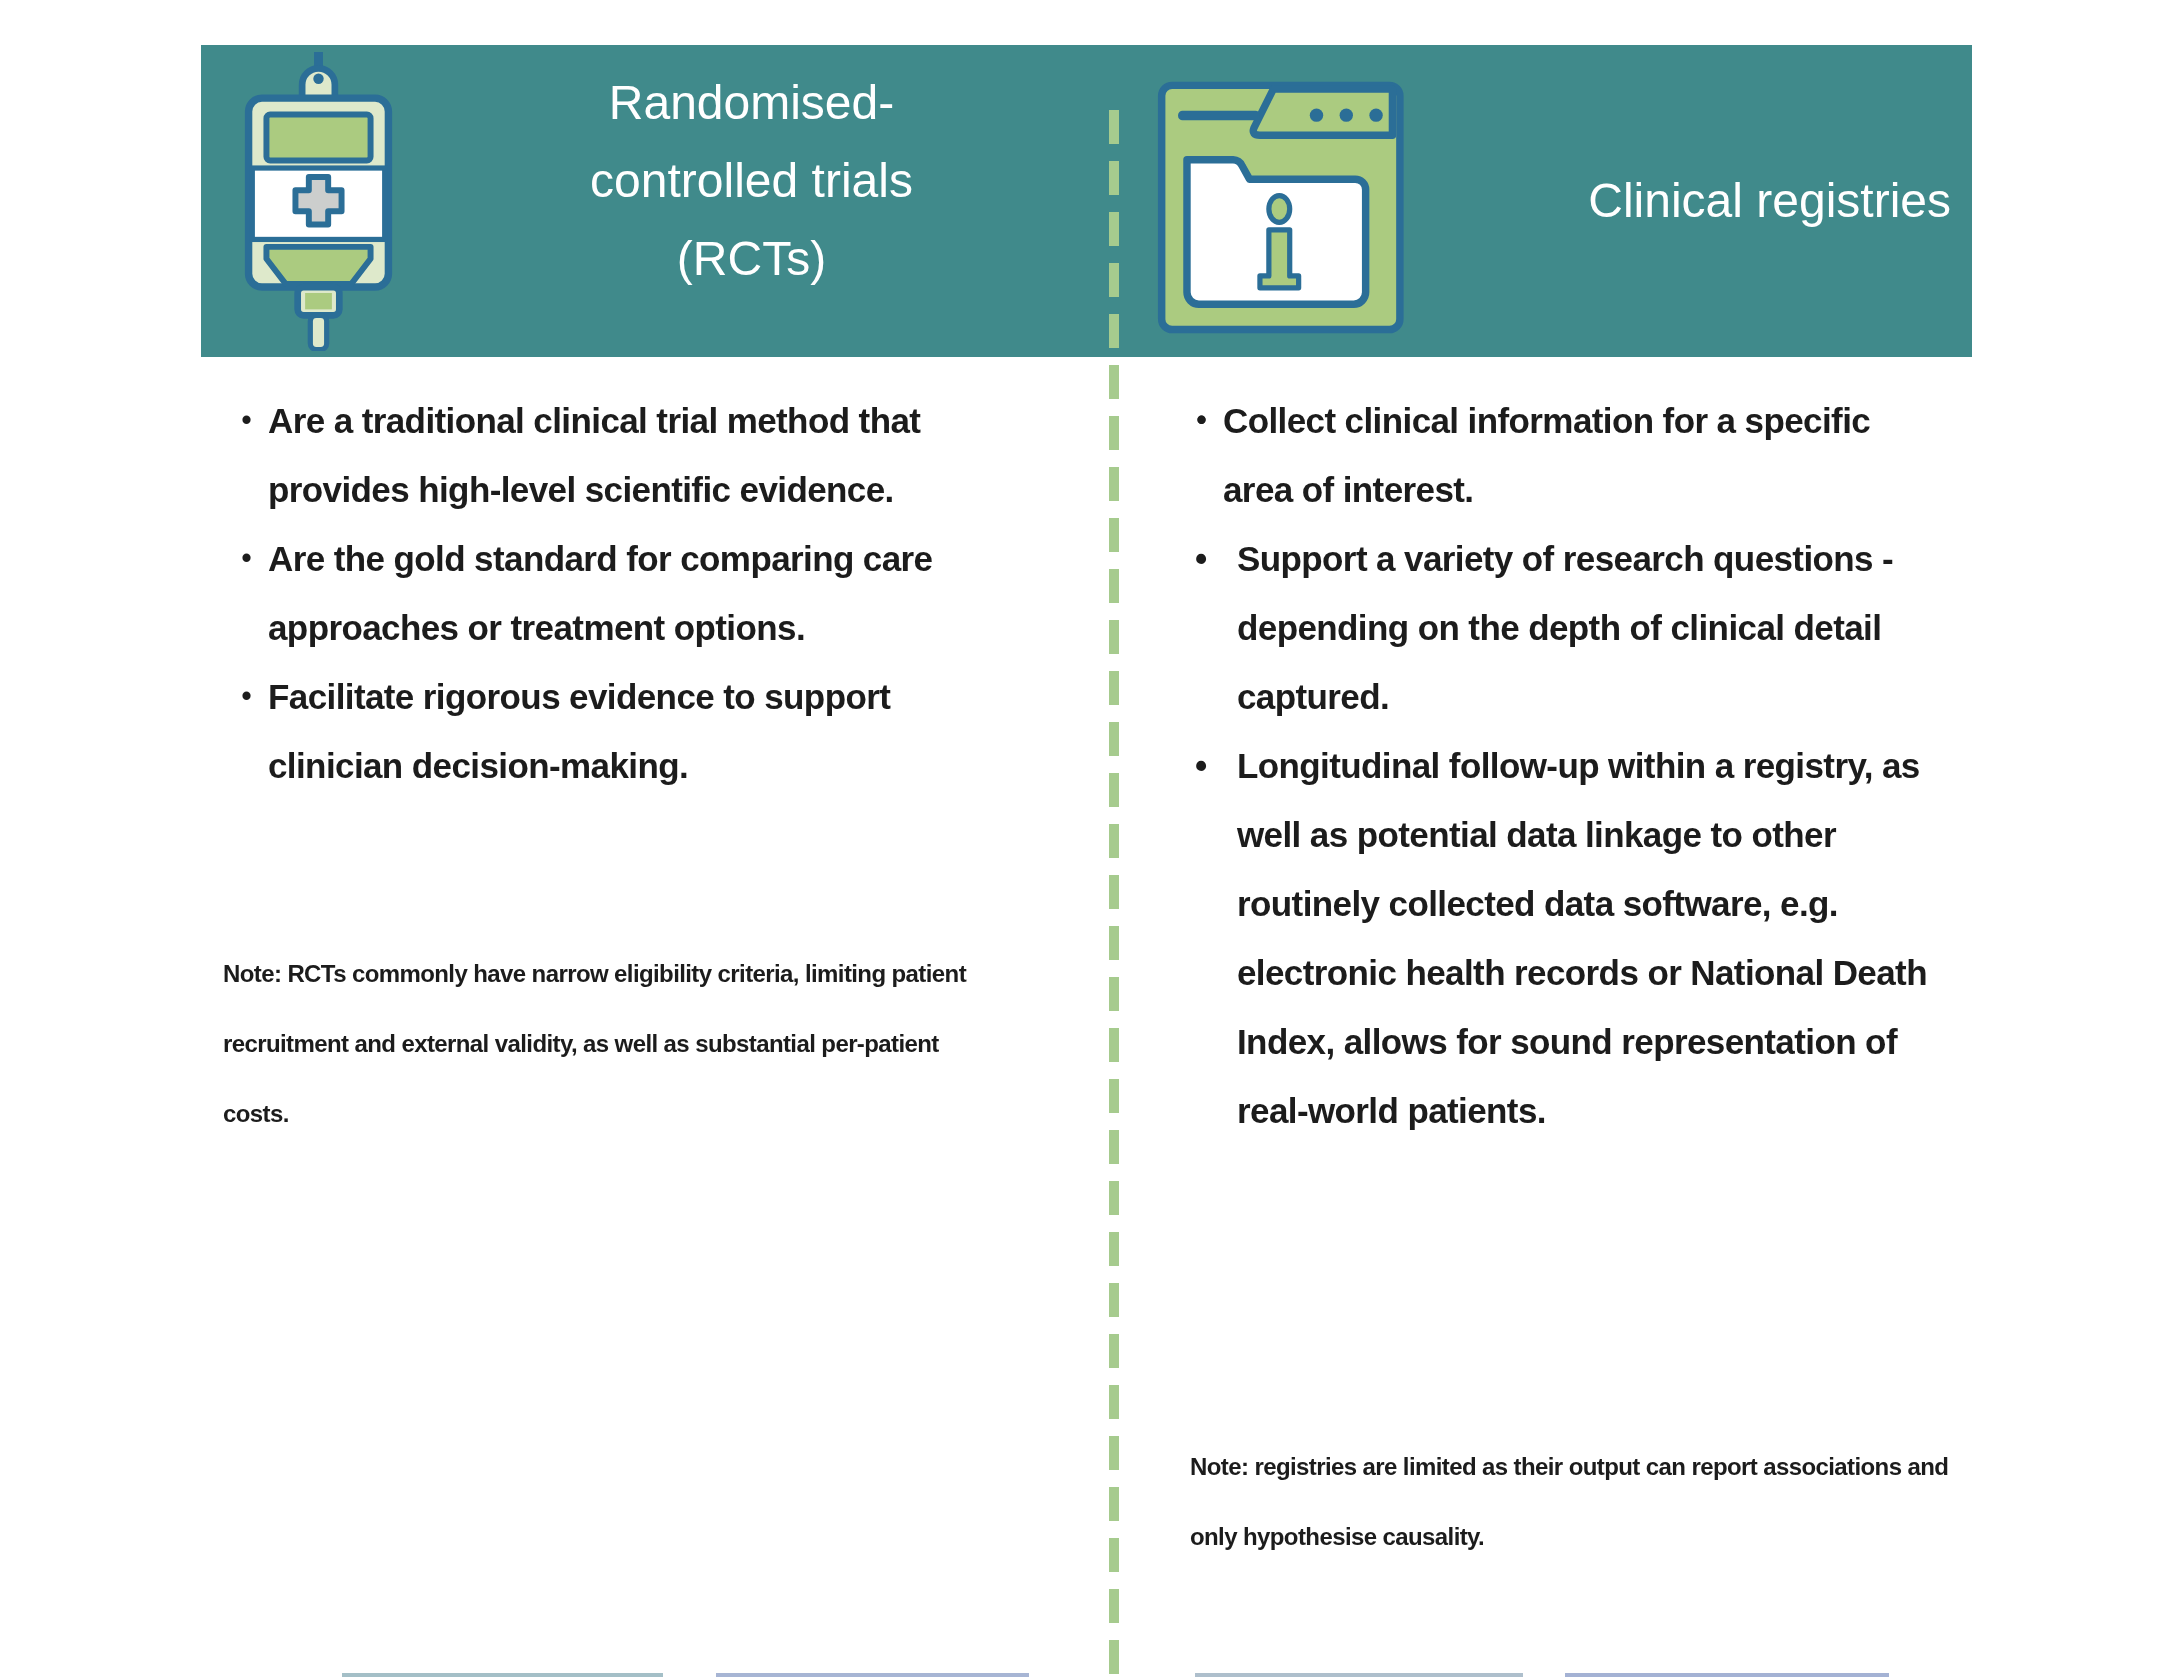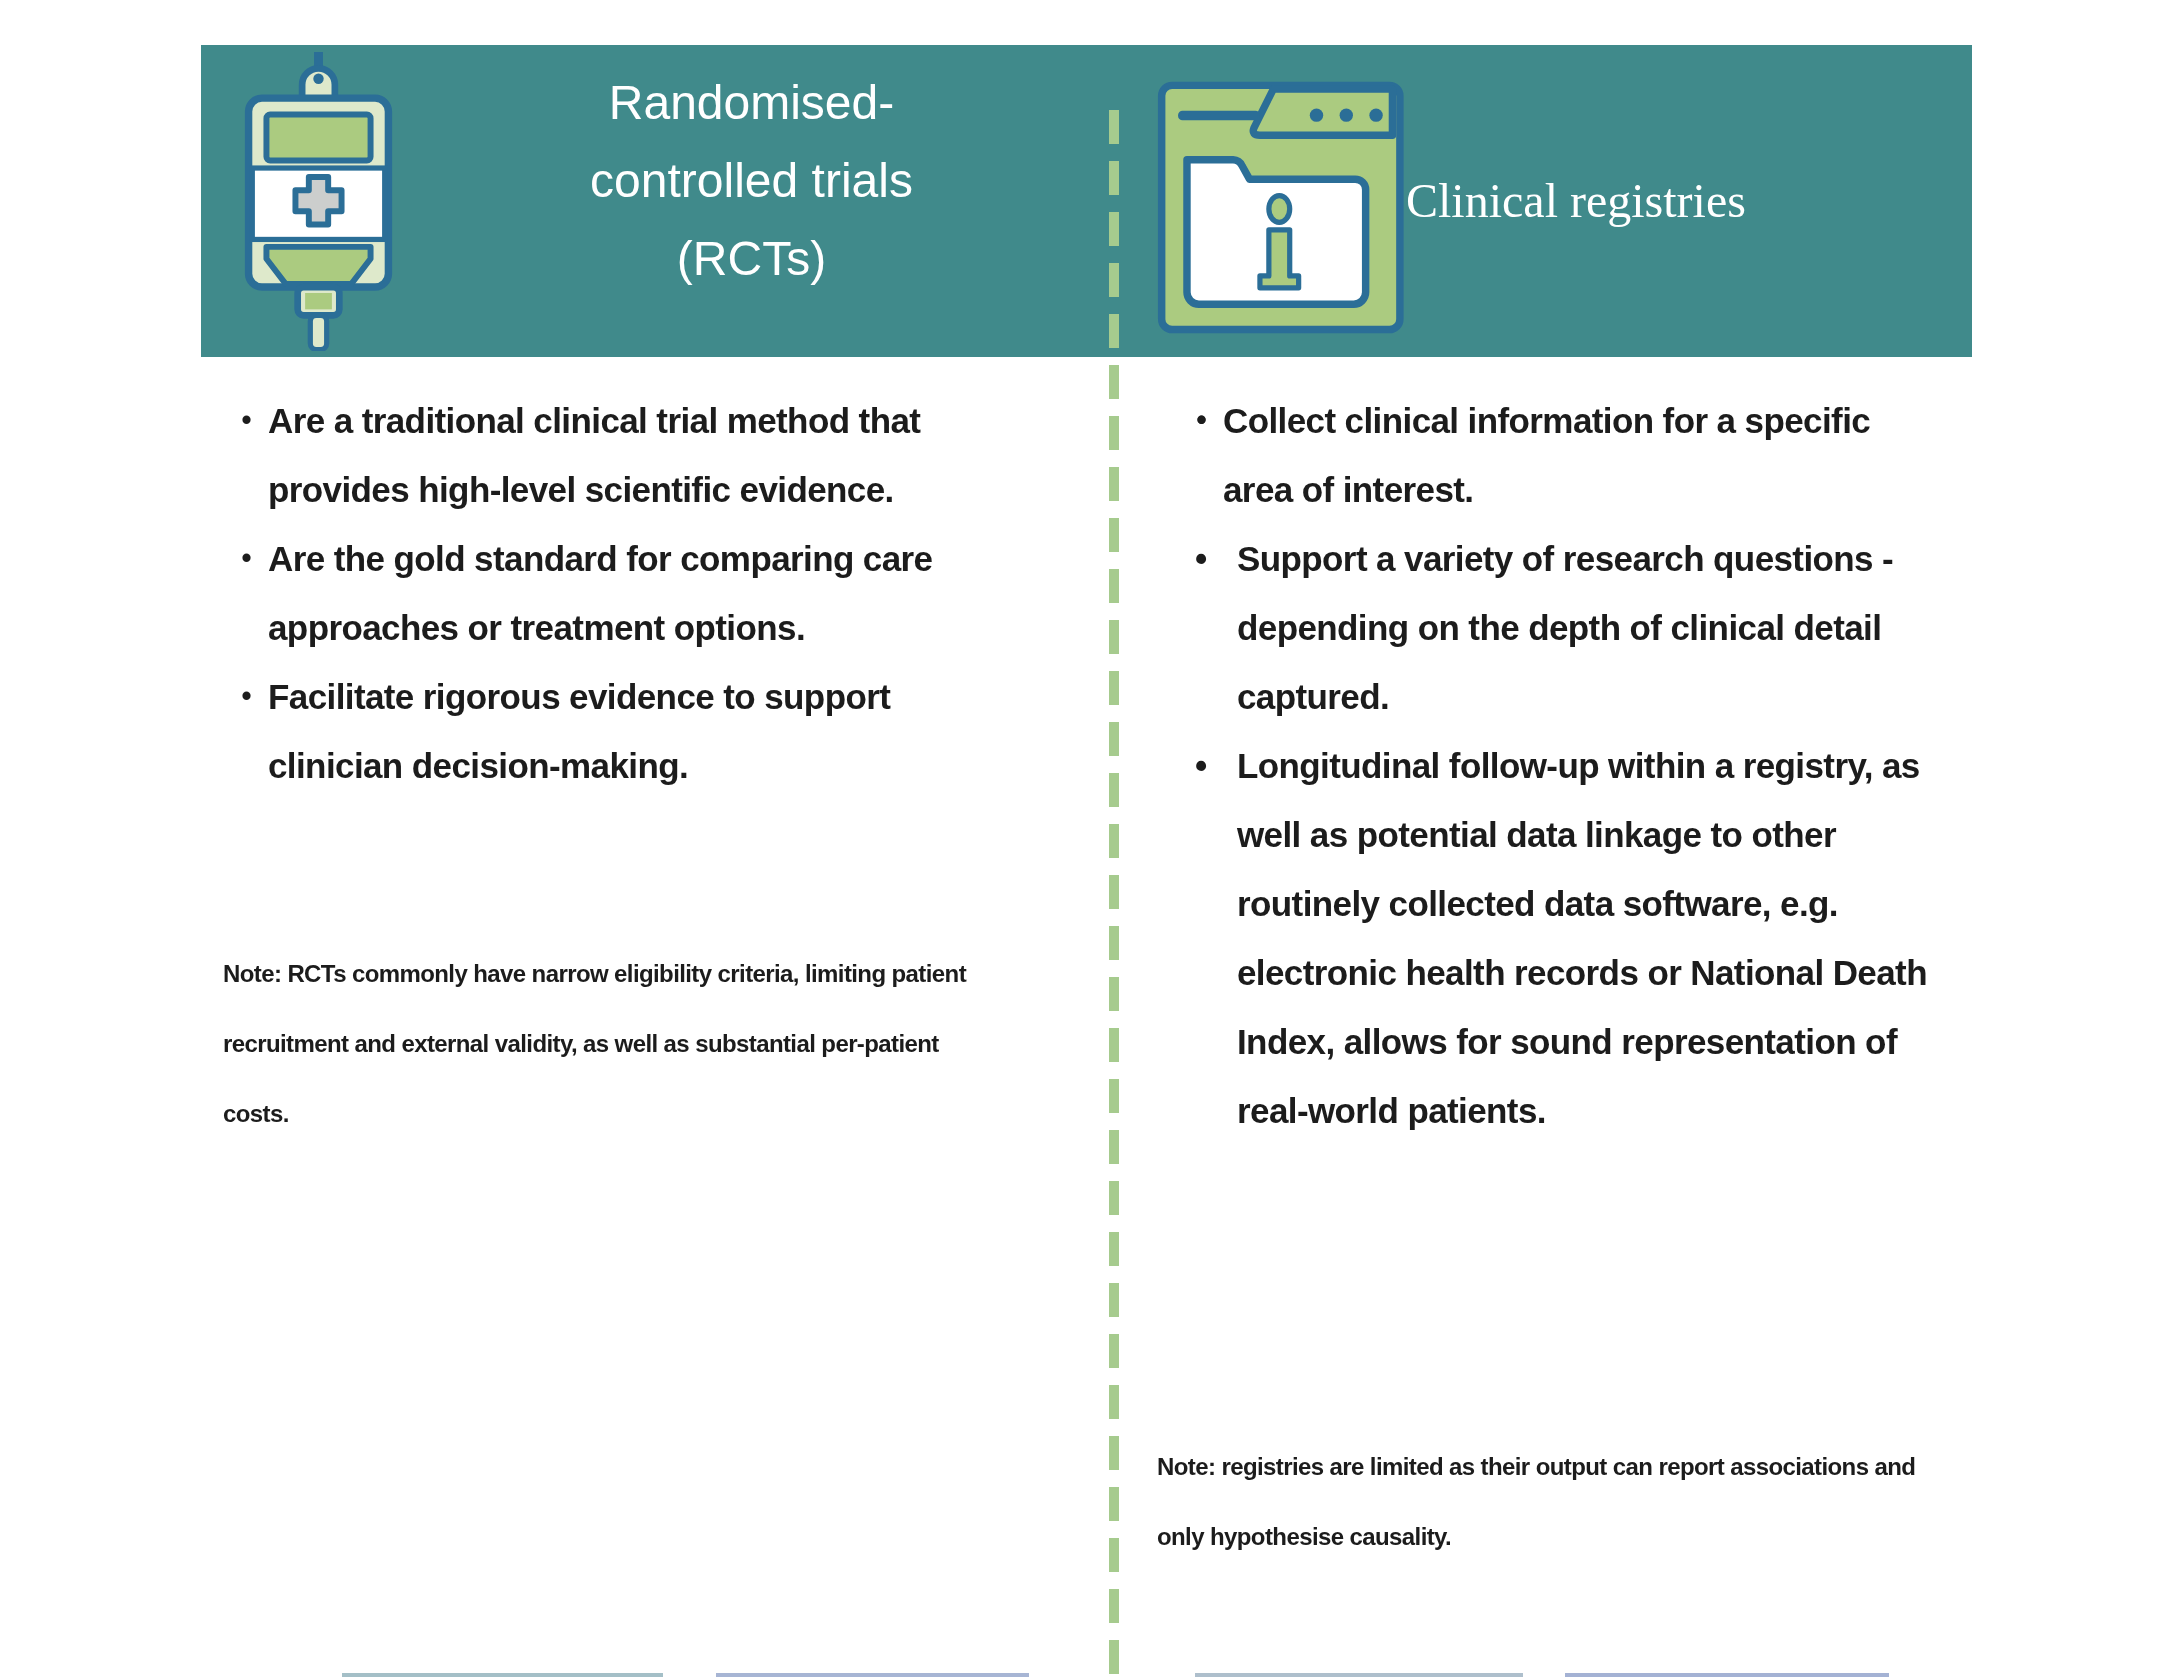--- a/index.html
+++ b/index.html
@@ -12,22 +12,22 @@
     position:absolute;top:45px;height:312px;background:var(--header-teal,#408a8b);
   }
   .card-header.left{left:201px;width:1034px;}
   .card-header.right{left:1132px;width:840px;}
   .header-title{
     position:absolute;color:var(--header-text,#ffffff);
     font-size:48px;line-height:78px;text-align:center;font-weight:400;
     letter-spacing:0px;
   }
   .header-title.left{left:223px;top:19.4px;width:655px;}
-  .header-title.right{left:274px;top:0;width:529px;height:100%;
-    display:flex;align-items:center;justify-content:flex-start;font-family:Liberation Serif, serif;}
+  .header-title.right{left:290px;top:0;width:529px;height:100%;
+    display:flex;align-items:center;justify-content:flex-end;}
   .icon-wrap{position:absolute;}
   .icon-wrap.left{left:31px;top:7.4px;width:173px;height:299px;}
   .icon-wrap.right{left:22px;top:24px;width:261px;height:268px;}
   
   .divider{
     position:absolute;left:1109px;top:110px;width:10.4px;height:1567px;
     background:repeating-linear-gradient(to bottom,
       var(--dash-green,#a6cb8e) 0 34px, transparent 34px 51px);
   }
   
@@ -41,21 +41,21 @@
   .bullets li .dot{position:absolute;left:1.5px;top:0;font-size:0.82em;}
   .bullets li.big{padding-left:42px;}
   .bullets li.big .dot{left:0;font-size:1.0em;}
   .u{text-decoration:underline;text-decoration-thickness:2.2px;text-underline-offset:5.2px;}
   
   .note{
     position:absolute;margin:0;font-size:24px;line-height:70px;font-weight:bold;
     letter-spacing:-0.6px;
   }
   .note.left-col{left:223px;top:939px;width:768px;}
-  .note.right-col{left:1157px;top:1432px;width:794px;}
+  .note.right-col{left:1190px;top:1432px;width:794px;}
   
   .fragment{position:absolute;top:1673px;height:4.5px;opacity:0.75;}
   .frag-1{left:342px;width:321px;background:#85a9b4;}
   .frag-2{left:716px;width:313px;background:#8a9cc6;}
   .frag-3{left:1195px;width:328px;background:#93a9bb;}
   .frag-4{left:1565px;width:324px;background:#8598c5;}
 </style>
 </head>
 <body>
 

